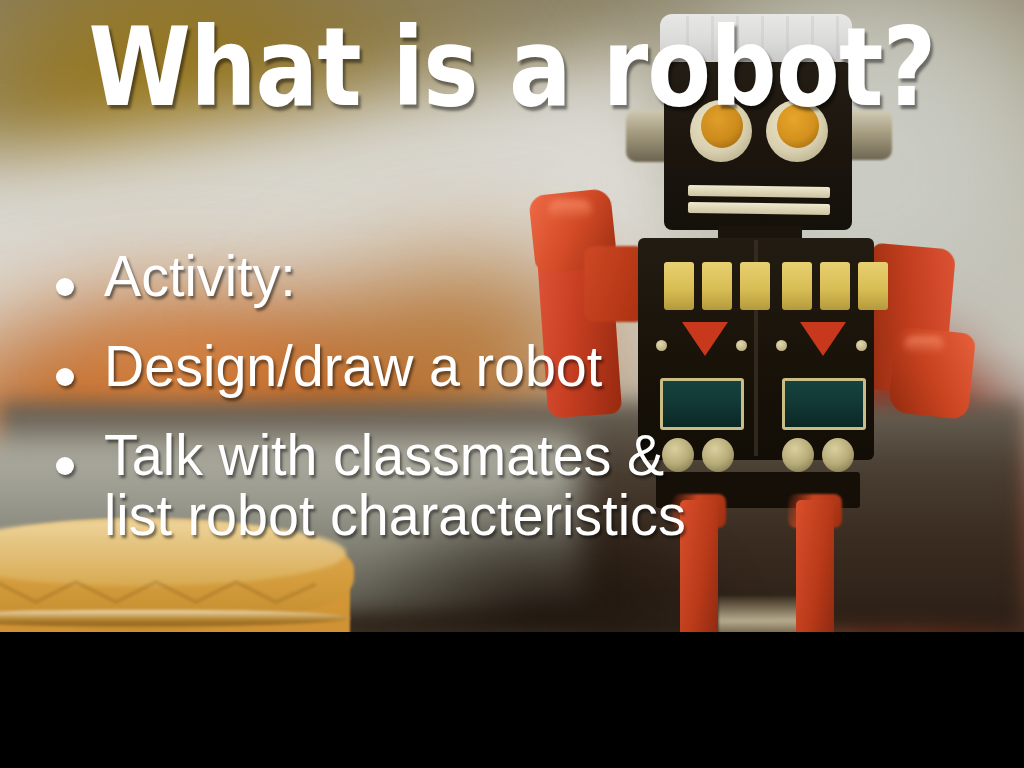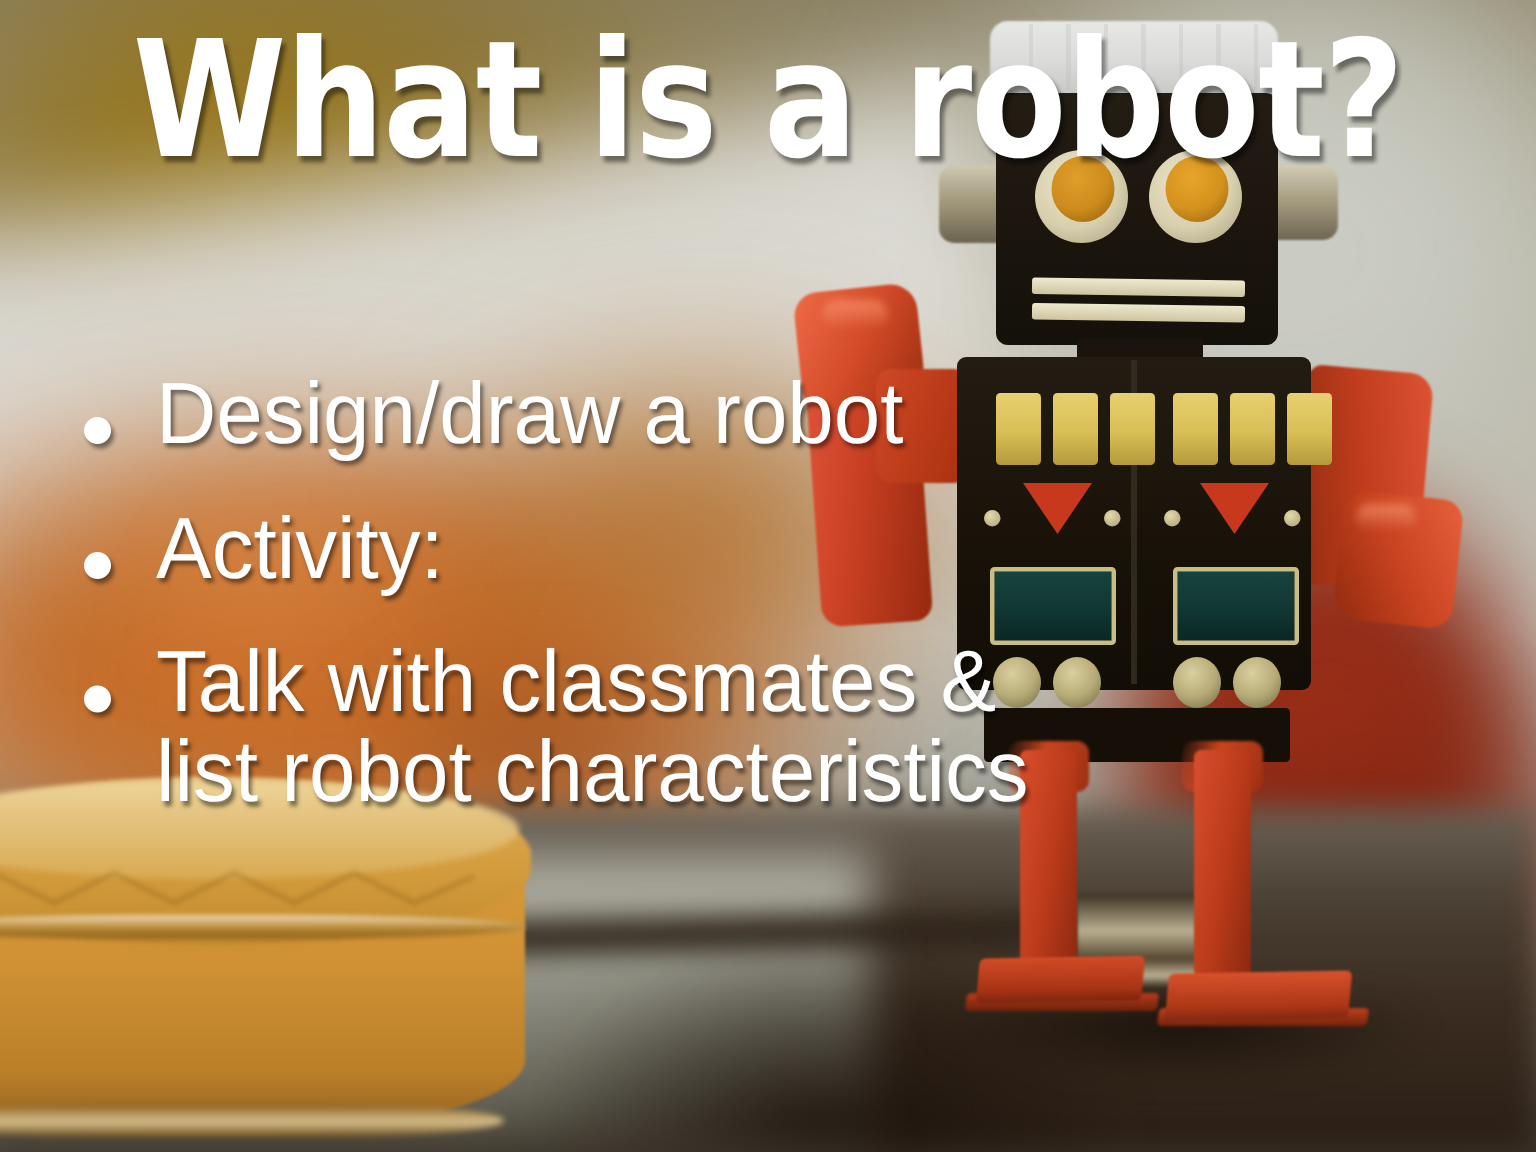--- a/index.html
+++ b/index.html
@@ -4,21 +4,21 @@
 <title>Slide</title>
 <style>
   html, body {
     margin: 0;
     padding: 0;
     background: #000;
   }
   .slide {
     position: relative;
     width: 1024px;
-    height: 768px;
+    height: 632px;
     overflow: hidden;
     font-family: "DejaVu Sans", sans-serif;
     background: #14532d;
   }
 
   
   .photo {
     position: absolute;
     inset: 0;
     overflow: hidden;
@@ -501,28 +501,28 @@
     </div>
   </div>
 
   <div class="title">What is a robot?</div>
 
   <div class="bullets">
 
     <div class="bullet-row">
       <span class="bullet-dot"></span>
       <span class="bullet-text">
-        <span>Design/draw a robot</span>
+        <span>Activity:</span>
       </span>
     </div>
 
     <div class="bullet-row">
       <span class="bullet-dot"></span>
       <span class="bullet-text">
-        <span>Activity:</span>
+        <span>Design/draw a robot</span>
       </span>
     </div>
 
     <div class="bullet-row">
       <span class="bullet-dot"></span>
       <span class="bullet-text">
         <span>Talk with classmates &amp;</span>
         <span class="bullet-line2">list robot characteristics</span>
       </span>
     </div>

